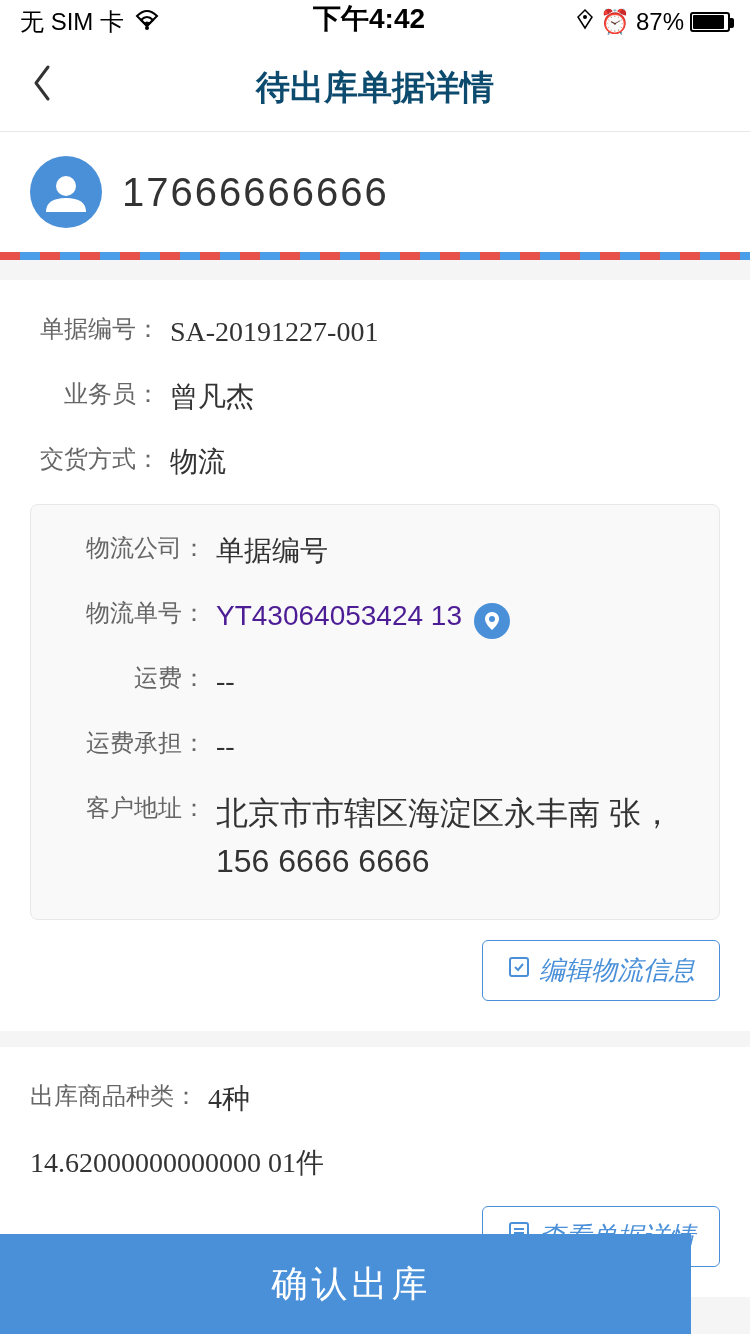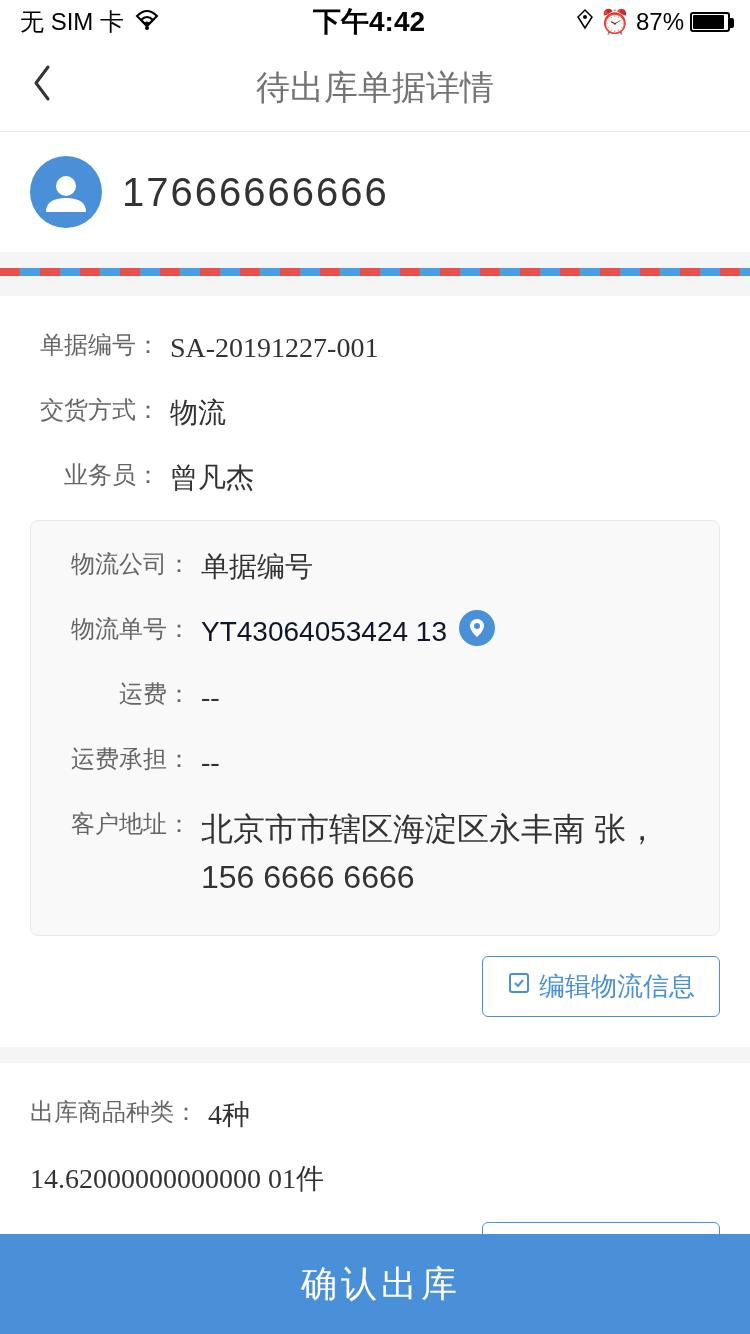--- a/index.html
+++ b/index.html
@@ -12,21 +12,20 @@
       font-size: 28px;
       color: #333;
       position: relative;
     }
 
     
     .status-bar {
       height: 44px;
       background: #fff;
       display: flex;
-      align-items: center;
       justify-content: space-between;
       padding: 0 20px;
       font-size: 24px;
       color: #000;
     }
     .status-left { display: flex; align-items: center; gap: 8px; }
     .status-center { font-size: 28px; font-weight: 700; }
     .status-right { display: flex; align-items: center; gap: 6px; font-size: 24px; }
 
     
@@ -42,32 +41,32 @@
     .nav-back {
       font-size: 36px;
       color: #333;
       cursor: pointer;
     }
     .nav-title {
       position: absolute;
       left: 50%;
       transform: translateX(-50%);
       font-size: 34px;
-      font-weight: 400;
-      color: #737373;
+      font-weight: 700;
+      color: #0c4a6e;
     }
 
     
     .customer-header {
       background: #fff;
       padding: 24px 30px;
       display: flex;
       align-items: center;
       gap: 20px;
-      margin-bottom: 16px;
+      margin-bottom: 0;
     }
     .customer-avatar {
       width: 72px;
       height: 72px;
       border-radius: 50%;
       background: #4a90d9;
       display: flex;
       align-items: center;
       justify-content: center;
       flex-shrink: 0;
@@ -118,28 +117,28 @@
       flex: 1;
       font-family: Liberation Serif, serif;
     }
 
     
     .logistics-card {
       background: #f9f9f9;
       border: 1px solid #e8e8e8;
       border-radius: 8px;
       margin-top: 20px;
-      padding: 24px 30px;
+      padding: 24px 45px;
     }
 
     .tracking-value {
-      color: #0f172a;
+      color: #4c1d95;
       font-size: 28px;
       display: flex;
-      align-items: flex-start;
+      align-items: flex-end;
       gap: 12px;
     }
     .location-icon {
       width: 36px;
       height: 36px;
       background: #4a90d9;
       border-radius: 50%;
       display: flex;
       align-items: center;
       justify-content: center;
@@ -164,20 +163,21 @@
       border: 1px solid #4a90d9;
       border-radius: 6px;
       padding: 12px 24px;
       color: #4a90d9;
       font-size: 26px;
       background: #fff;
       cursor: pointer;
       display: flex;
       align-items: center;
       gap: 8px;
+      font-style: italic;
     }
 
     
     .section-divider {
       height: 16px;
       background: #f5f5f5;
     }
 
     
     .summary-section {
@@ -197,21 +197,21 @@
       flex: 1;
       background: #f5f5f5;
       min-height: 200px;
     }
 
     
     .confirm-btn {
       position: fixed;
       bottom: 0;
       left: 0;
-      width: 750px;
+      width: 691px;
       height: 100px;
       background: #4a90d9;
       color: #fff;
       font-size: 36px;
       font-weight: 500;
       display: flex;
       align-items: center;
       justify-content: center;
       cursor: pointer;
       border: none;
@@ -300,26 +300,26 @@
   </div>
 
   <div class="dashed-divider"></div>
 
   <div class="section">
     <div class="info-row">
       <span class="info-label">单据编号：</span>
       <span class="info-value">SA-20191227-001</span>
     </div>
     <div class="info-row">
+      <span class="info-label">业务员：</span>
+      <span class="info-value">曾凡杰</span>
+    </div>
+    <div class="info-row">
       <span class="info-label">交货方式：</span>
       <span class="info-value">物流</span>
-    </div>
-    <div class="info-row">
-      <span class="info-label">业务员：</span>
-      <span class="info-value">曾凡杰</span>
     </div>
 
     <div class="logistics-card">
       <div class="info-row">
         <span class="info-label">物流公司：</span>
         <span class="info-value">单据编号</span>
       </div>
       <div class="info-row">
         <span class="info-label">物流单号：</span>
         <span class="tracking-value">

